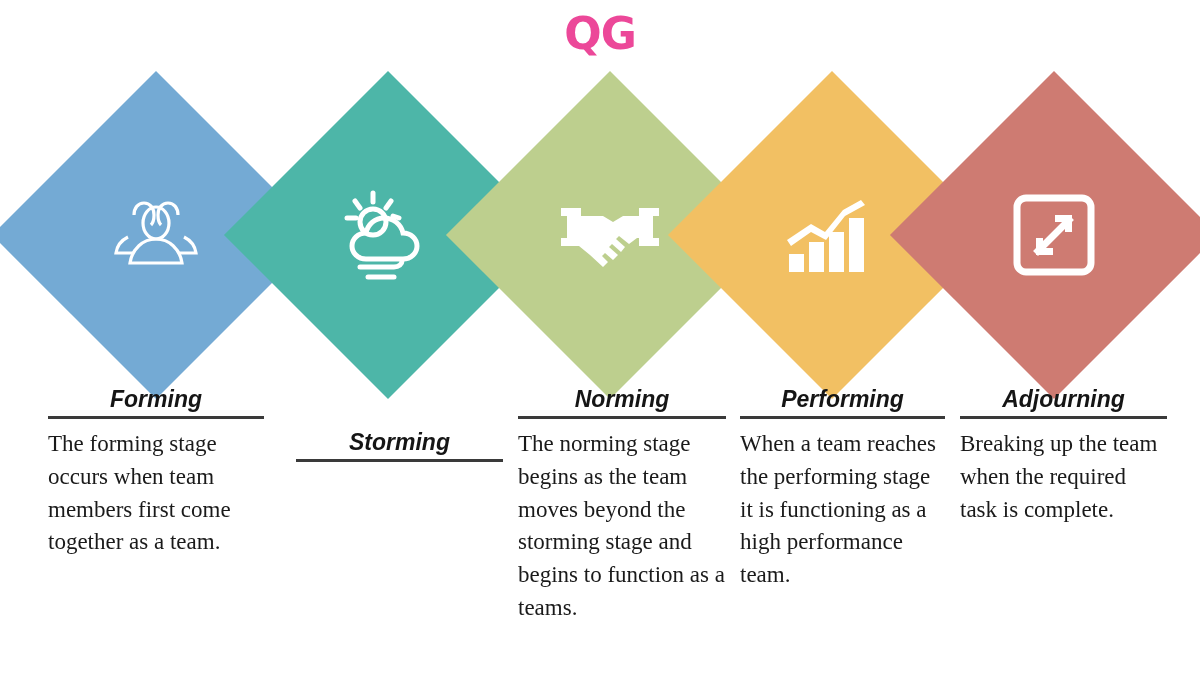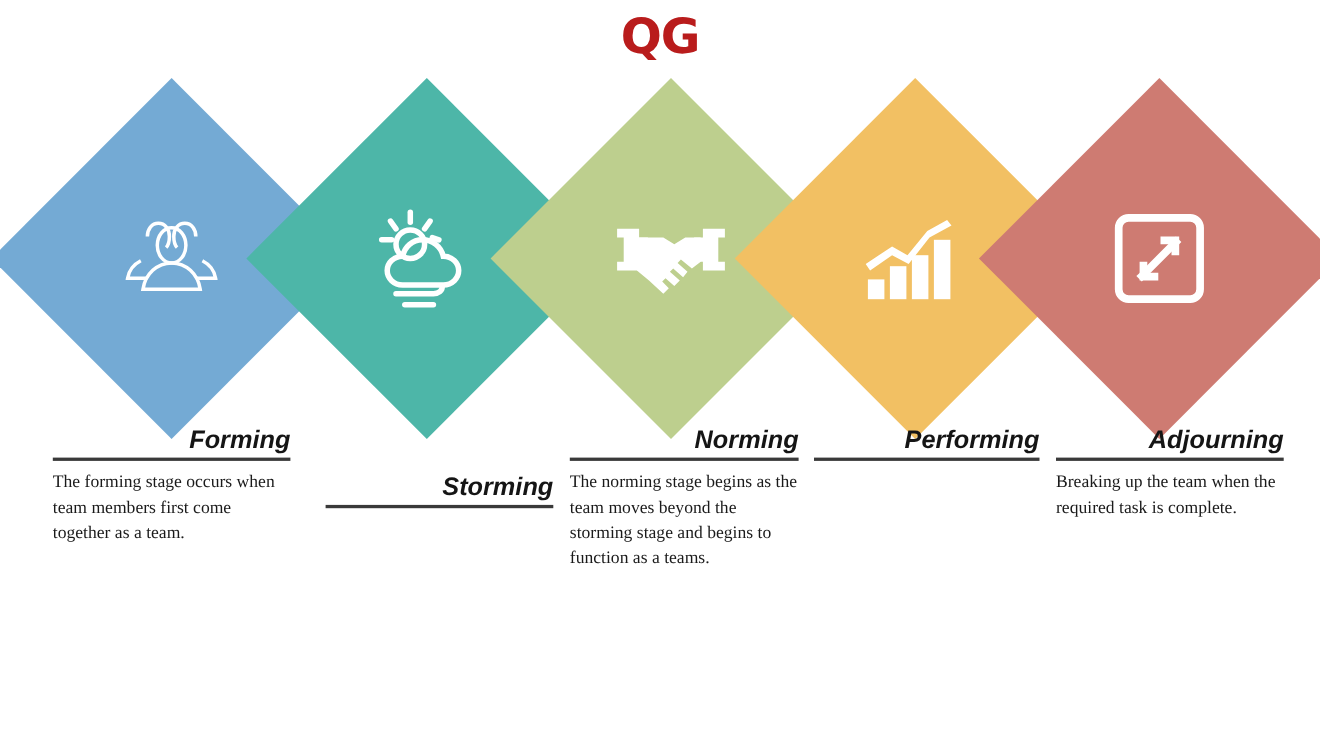--- a/index.html
+++ b/index.html
@@ -17,21 +17,21 @@
 
   
   .logo {
     position: absolute;
     left: 0; right: 0; top: 12px;
     text-align: center;
     font-family: "DejaVu Sans", sans-serif;
     font-weight: 700;
     font-size: 44px;
     letter-spacing: -1px;
-    color: #b91c1c;
+    color: #ec4899;
     line-height: 1;
   }
 
   
   .diamond-row {
     position: absolute;
     left: 0; top: 75px;
     width: 1200px; height: 320px;
   }
   .stage-diamond {
@@ -76,33 +76,33 @@
   .col {
     position: absolute;
     top: 0;
   }
   .col-title {
     font-family: "Liberation Sans", sans-serif;
     font-weight: 700;
     font-style: italic;
     font-size: 23px;
     color: #151515;
-    text-align: right;
+    text-align: center;
     line-height: 1.15;
     padding-bottom: 4px;
     white-space: nowrap;
   }
   .col-rule {
     height: 3px;
     background: #3a3a3a;
     width: 100%;
   }
   .col-body {
     font-family: "Liberation Serif", serif;
-    font-size: 16px;
+    font-size: 23px;
     line-height: 1.42;
     color: #1a1a1a;
     padding-top: 9px;
   }
   .col-body.center { }
 </style>
 </head>
 <body>
 
 <div id="page">
@@ -229,20 +229,21 @@
 
     <div class="col" style="left:518px;width:208px;">
       <div class="col-title">Norming</div>
       <div class="col-rule"></div>
       <div class="col-body">The norming stage begins as the team moves beyond the storming stage and begins to function as a teams.</div>
     </div>
 
     <div class="col" style="left:740px;width:205px;">
       <div class="col-title">Performing</div>
       <div class="col-rule"></div>
+      <div class="col-body">When a team reaches the performing stage it is functioning as a high performance team.</div>
     </div>
 
     <div class="col" style="left:960px;width:207px;">
       <div class="col-title">Adjourning</div>
       <div class="col-rule"></div>
       <div class="col-body center">Breaking up the team when the required task is complete.</div>
     </div>
 
   </div>
 

